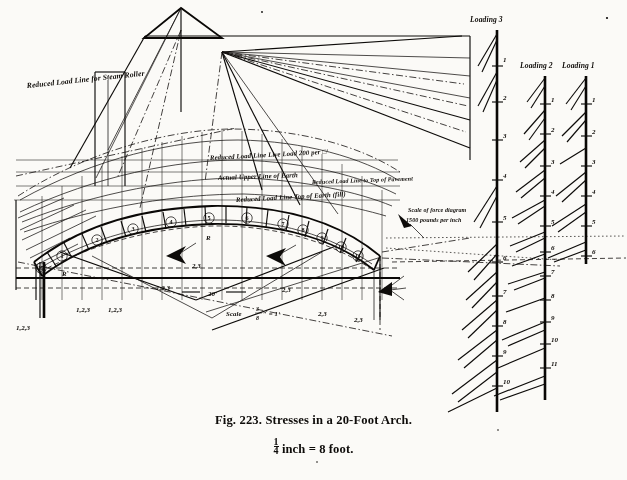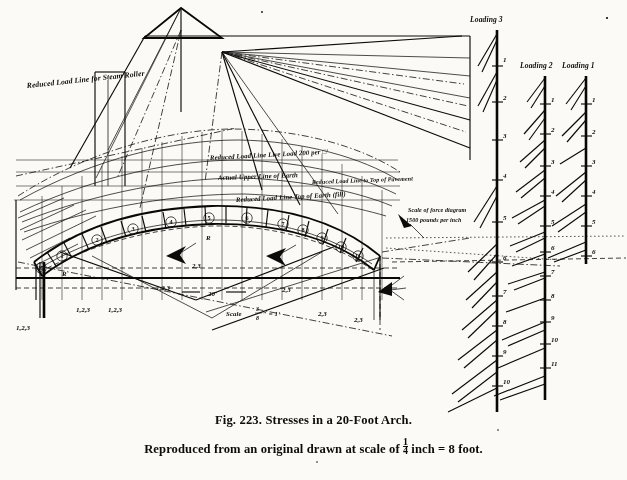--- a/index.html
+++ b/index.html
@@ -440,13 +440,13 @@
   <circle class="fillk" cx="262" cy="12" r=".9"></circle>
   <circle class="fillk" cx="607" cy="18" r="1.1"></circle>
   <circle class="fillk" cx="317" cy="462" r=".8"></circle>
   <circle class="fillk" cx="498" cy="430" r=".8"></circle>
 
 </svg>
 </div>
 
 <div class="caption" id="cap1">Fig. 223.   Stresses in a 20-Foot Arch.</div>
 
-<div class="caption" id="cap2"><span>Reproduced from an original drawn at scale of </span><span class="frac"><span class="n">1</span><span class="d">4</span></span><span> inch = 8 foot.</span></div>
+<div class="caption" id="cap2"><span class="frac"><span class="n">1</span><span class="d">4</span></span><span> inch = 8 foot.</span></div>
 
 </body></html>

